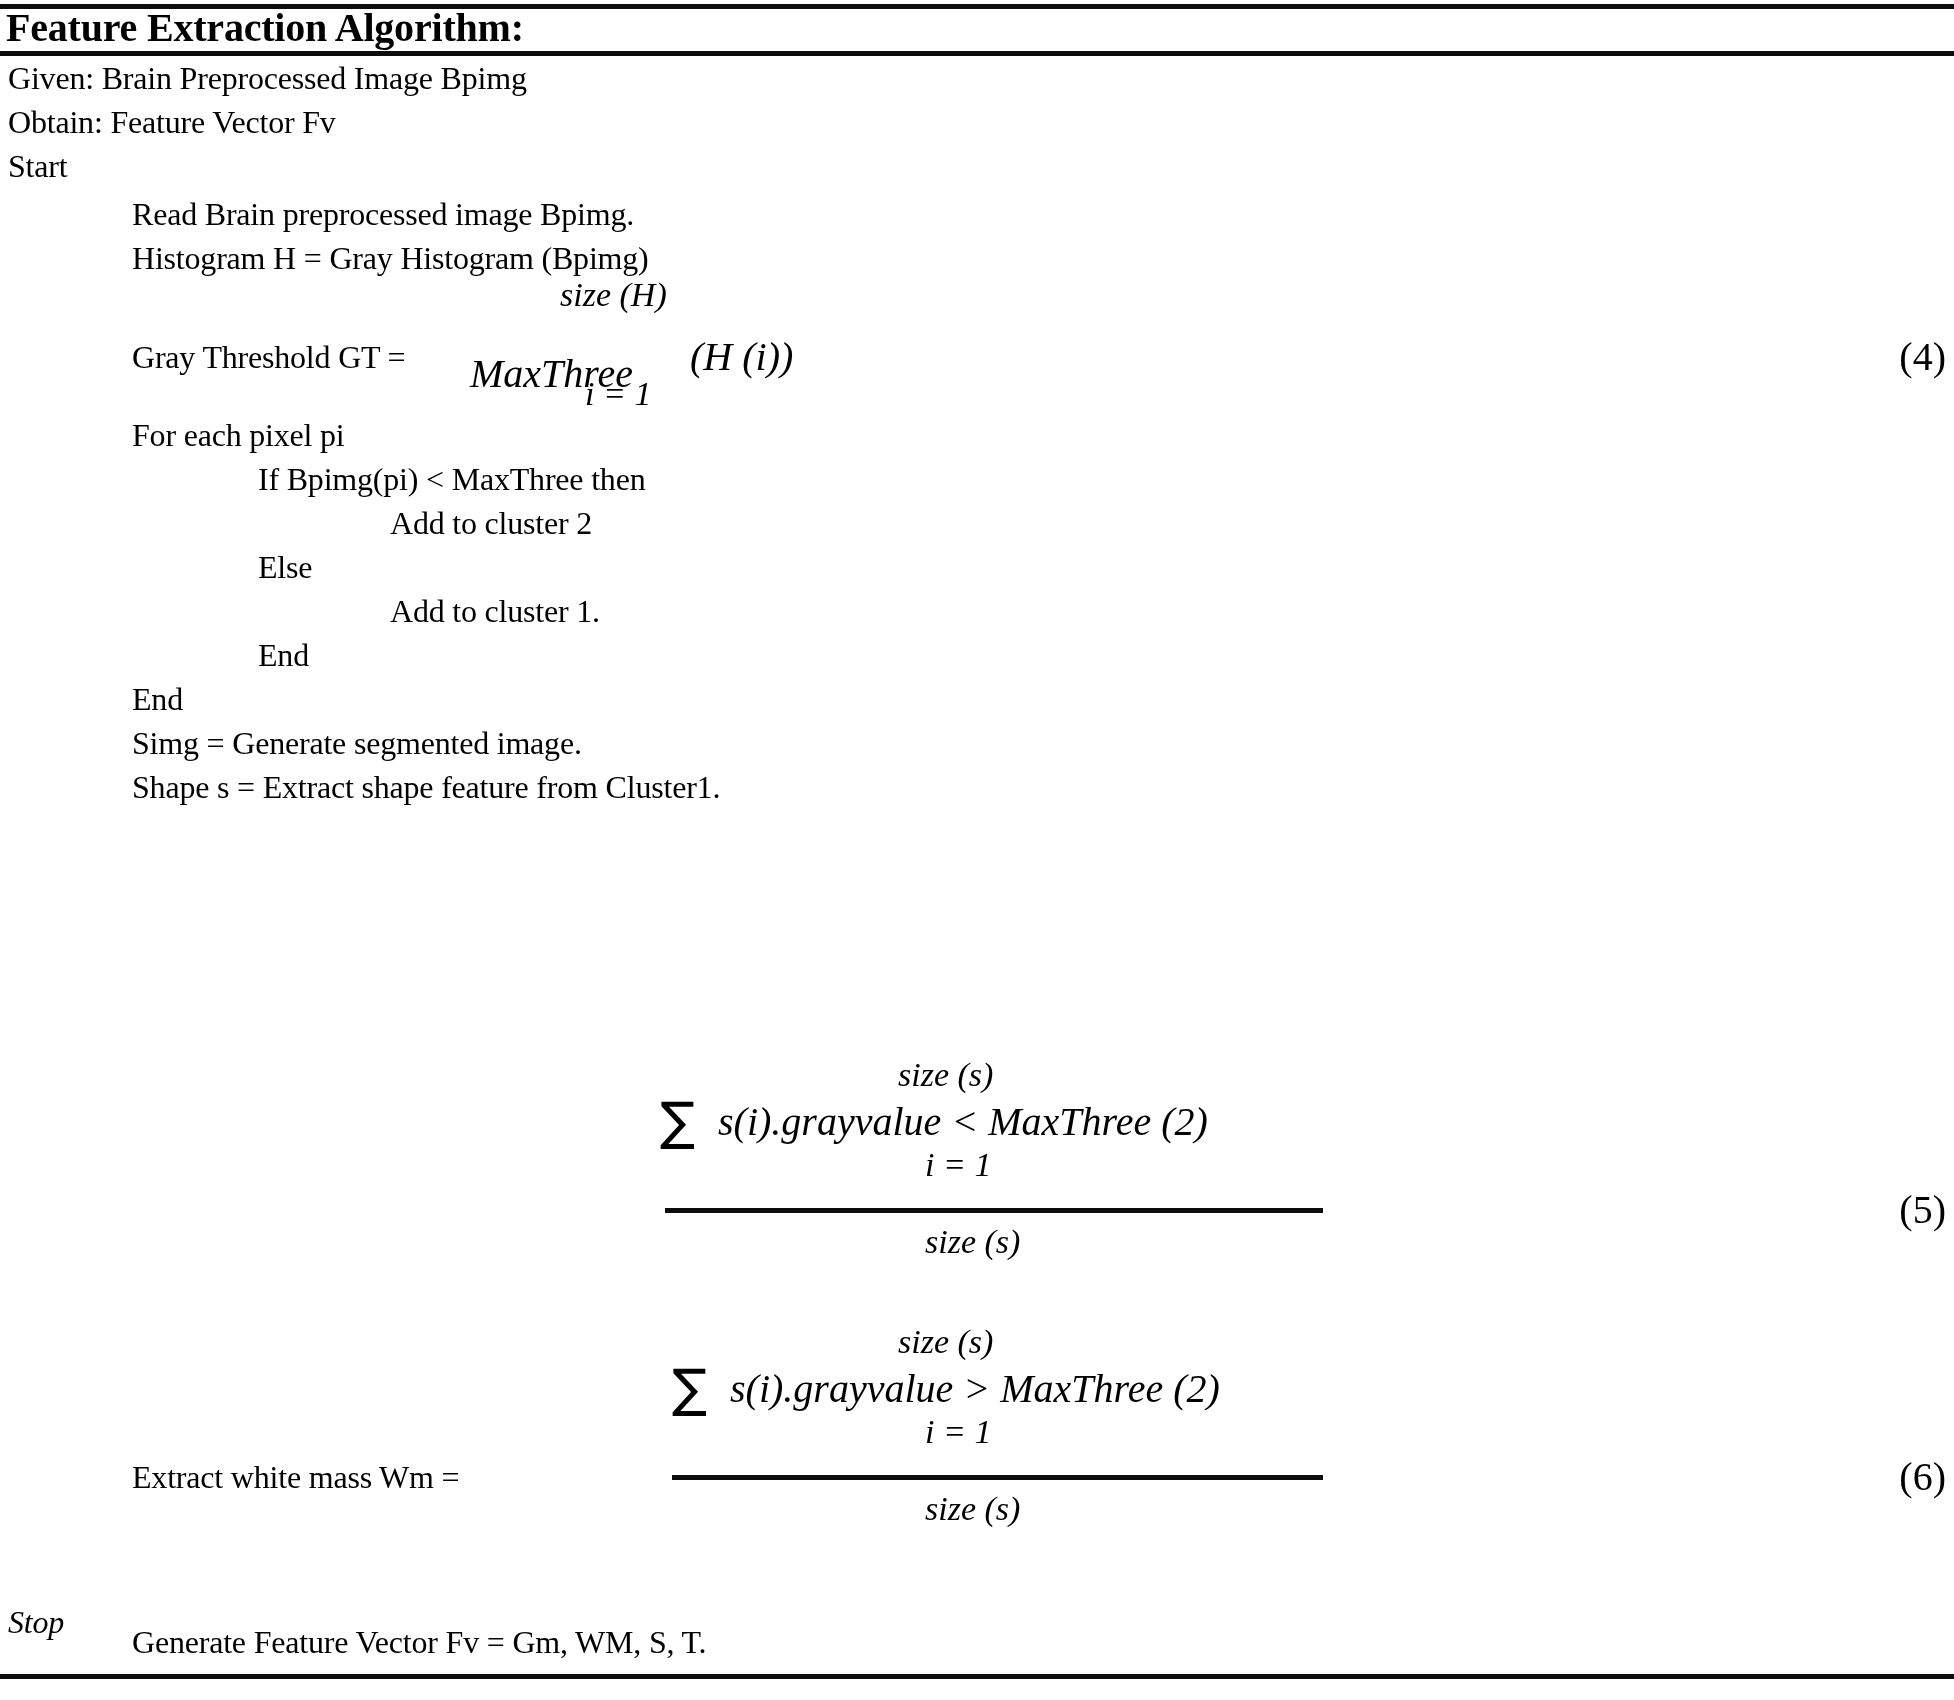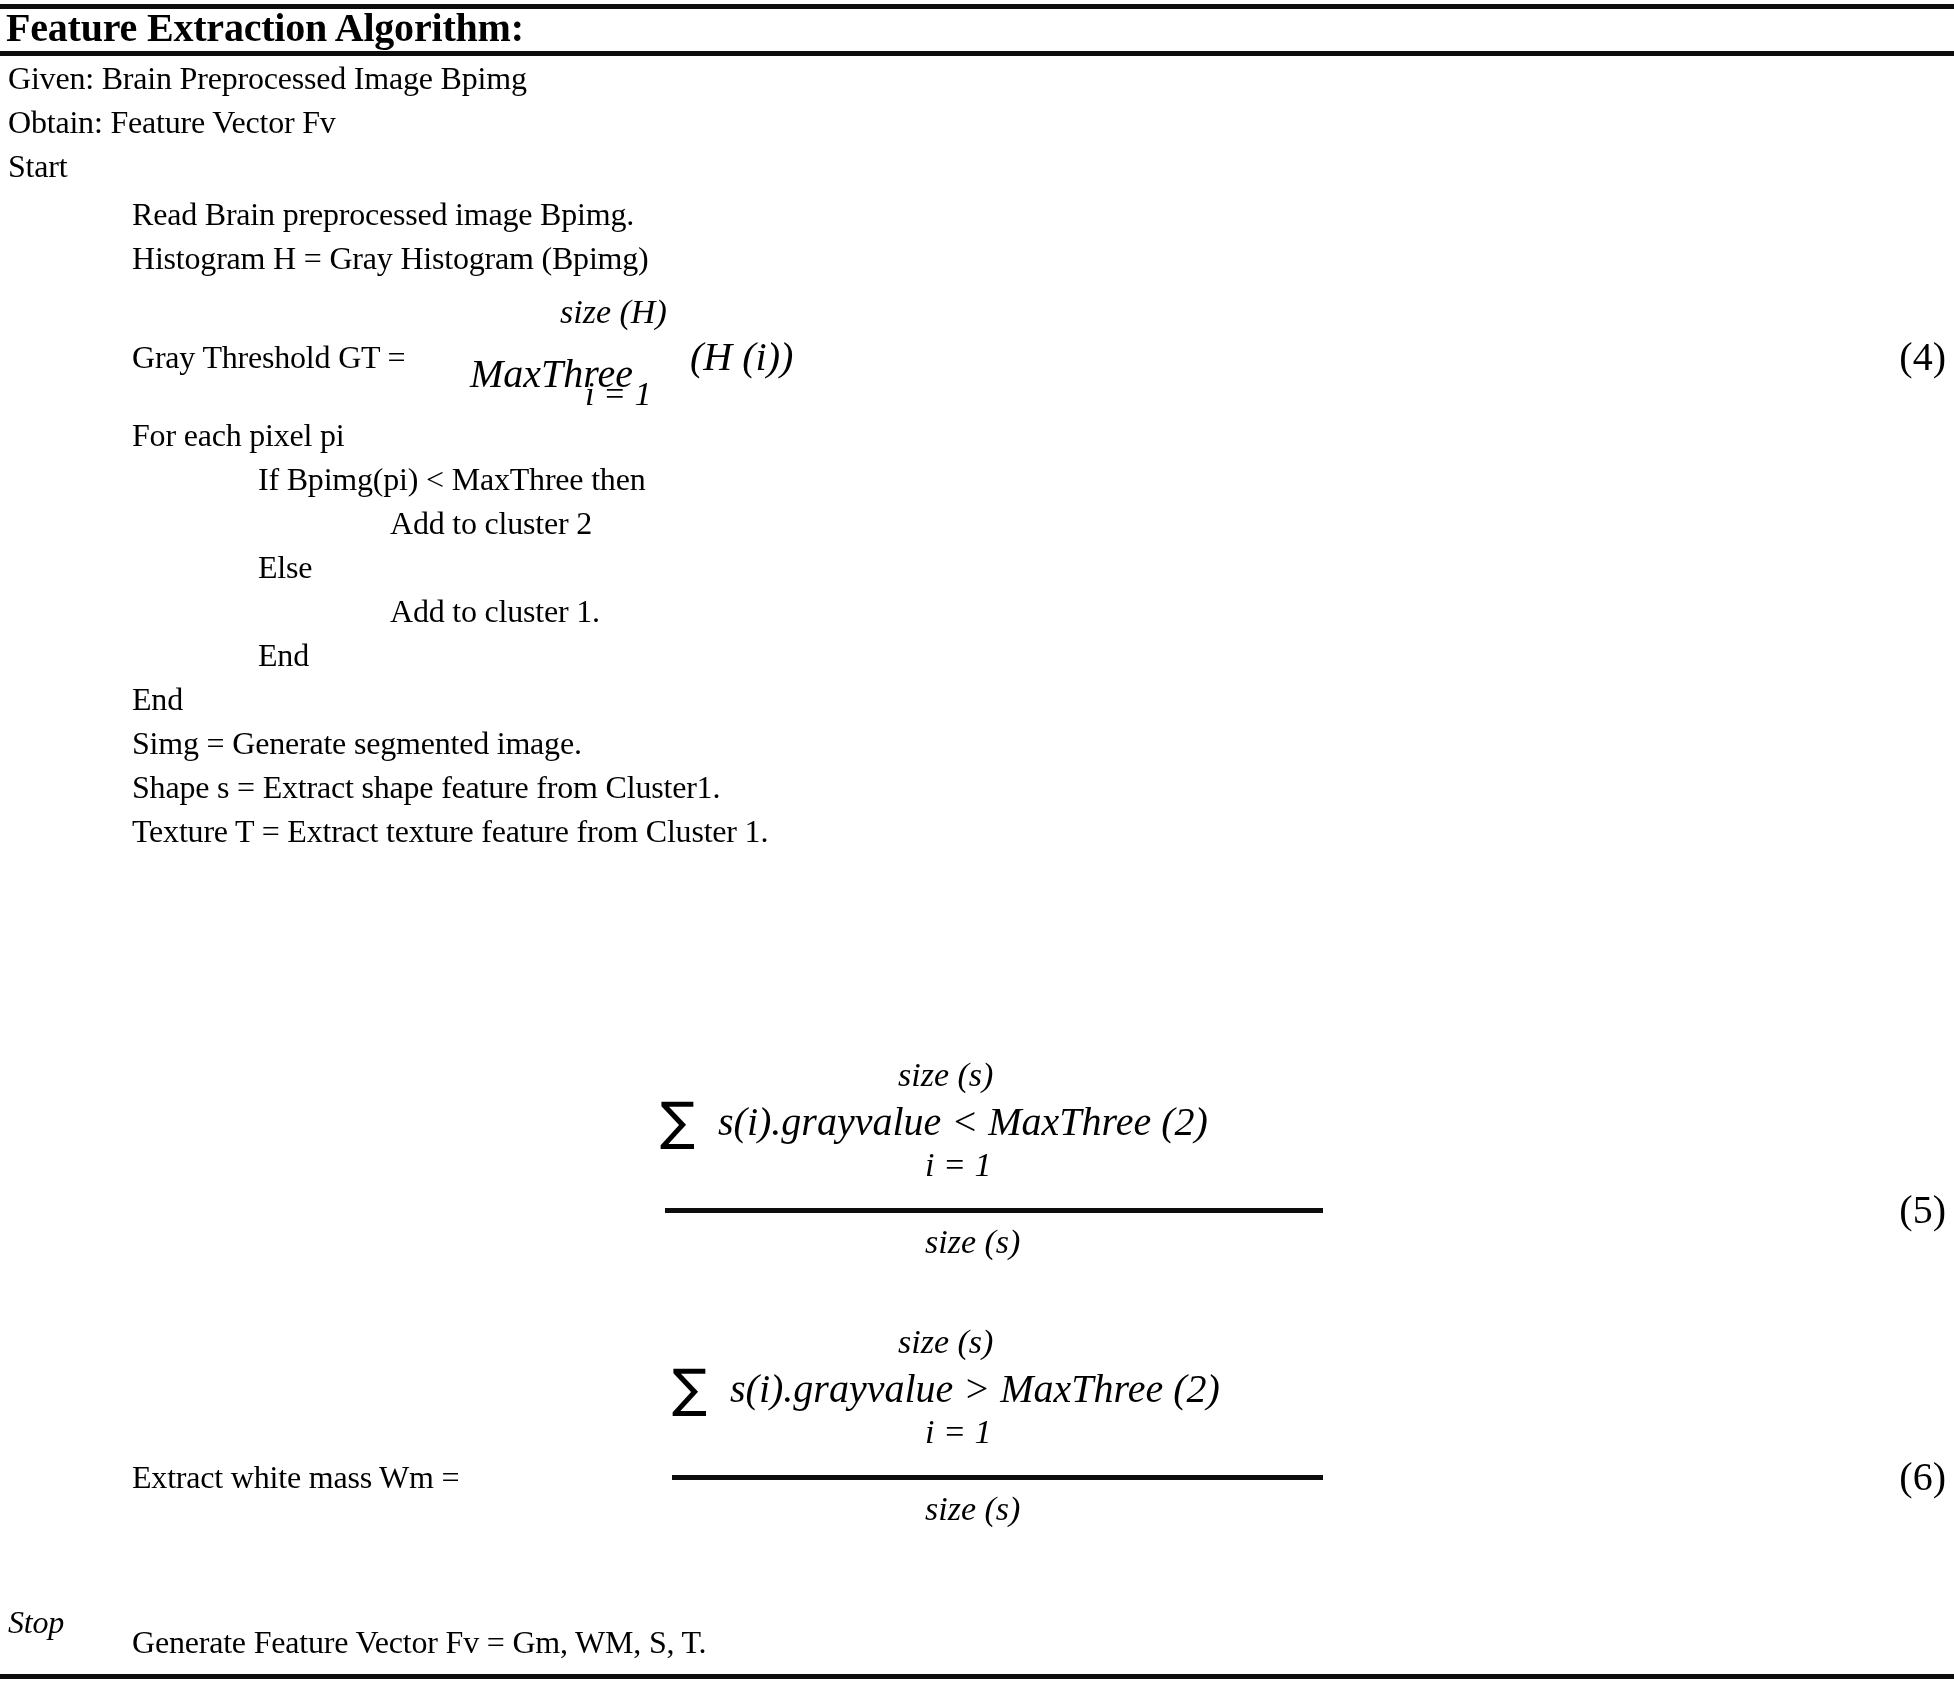--- a/index.html
+++ b/index.html
@@ -113,38 +113,37 @@
 
   <div class="algo-title">Feature Extraction Algorithm:</div>
 
   <div class="line ind0" style="top:56px;">Given: Brain Preprocessed Image Bpimg</div>
   <div class="line ind0" style="top:100px;">Obtain: Feature Vector Fv</div>
   <div class="line ind0" style="top:144px;">Start</div>
 
   <div class="line ind1" style="top:236px;">Histogram H = Gray Histogram (Bpimg)</div>
   <div class="line ind1" style="top:192px;">Read Brain preprocessed image Bpimg.</div>
 
-  <div class="oplimit" style="left:560px; top:293px;">size (H)</div>
+  <div class="oplimit" style="left:560px; top:276px;">size (H)</div>
   <div class="line ind1" style="top:335px;">Gray Threshold GT =</div>
   <div class="opbody mi" style="left:470px; top:352px;">MaxThree</div>
   <div class="opbody mi" style="left:690px; top:335px;">(H (i))</div>
   <div class="oplimit" style="left:585px; top:375px;">i = 1</div>
   <div class="eqnum" style="top:335px;">(4)</div>
 
   <div class="line ind1" style="top:413px;">For each pixel pi</div>
   <div class="line ind2" style="top:457px;">If Bpimg(pi) &lt; MaxThree then</div>
   <div class="line ind3" style="top:501px;">Add to cluster 2</div>
   <div class="line ind2" style="top:545px;">Else</div>
   <div class="line ind3" style="top:589px;">Add to cluster 1.</div>
   <div class="line ind2" style="top:633px;">End</div>
   <div class="line ind1" style="top:677px;">End</div>
 
   <div class="line ind1" style="top:721px;">Simg = Generate segmented image.</div>
   <div class="line ind1" style="top:765px;">Shape s = Extract shape feature from Cluster1.</div>
-  <div class="line ind1" style="top:809px;">Texture T = Extract texture feature from Cluster 1.</div>
 
   <div class="oplimit" style="left:898px; top:1056px;">size (s)</div>
 
   <div class="opbody" style="left:660px; top:1098px;">
     <span class="sum-glyph">∑</span>
   </div>
   <div class="opbody mi" style="left:718px; top:1100px;">s(i).grayvalue &lt; MaxThree (2)</div>
 
   <div class="oplimit" style="left:925px; top:1146px;">i = 1</div>
 

